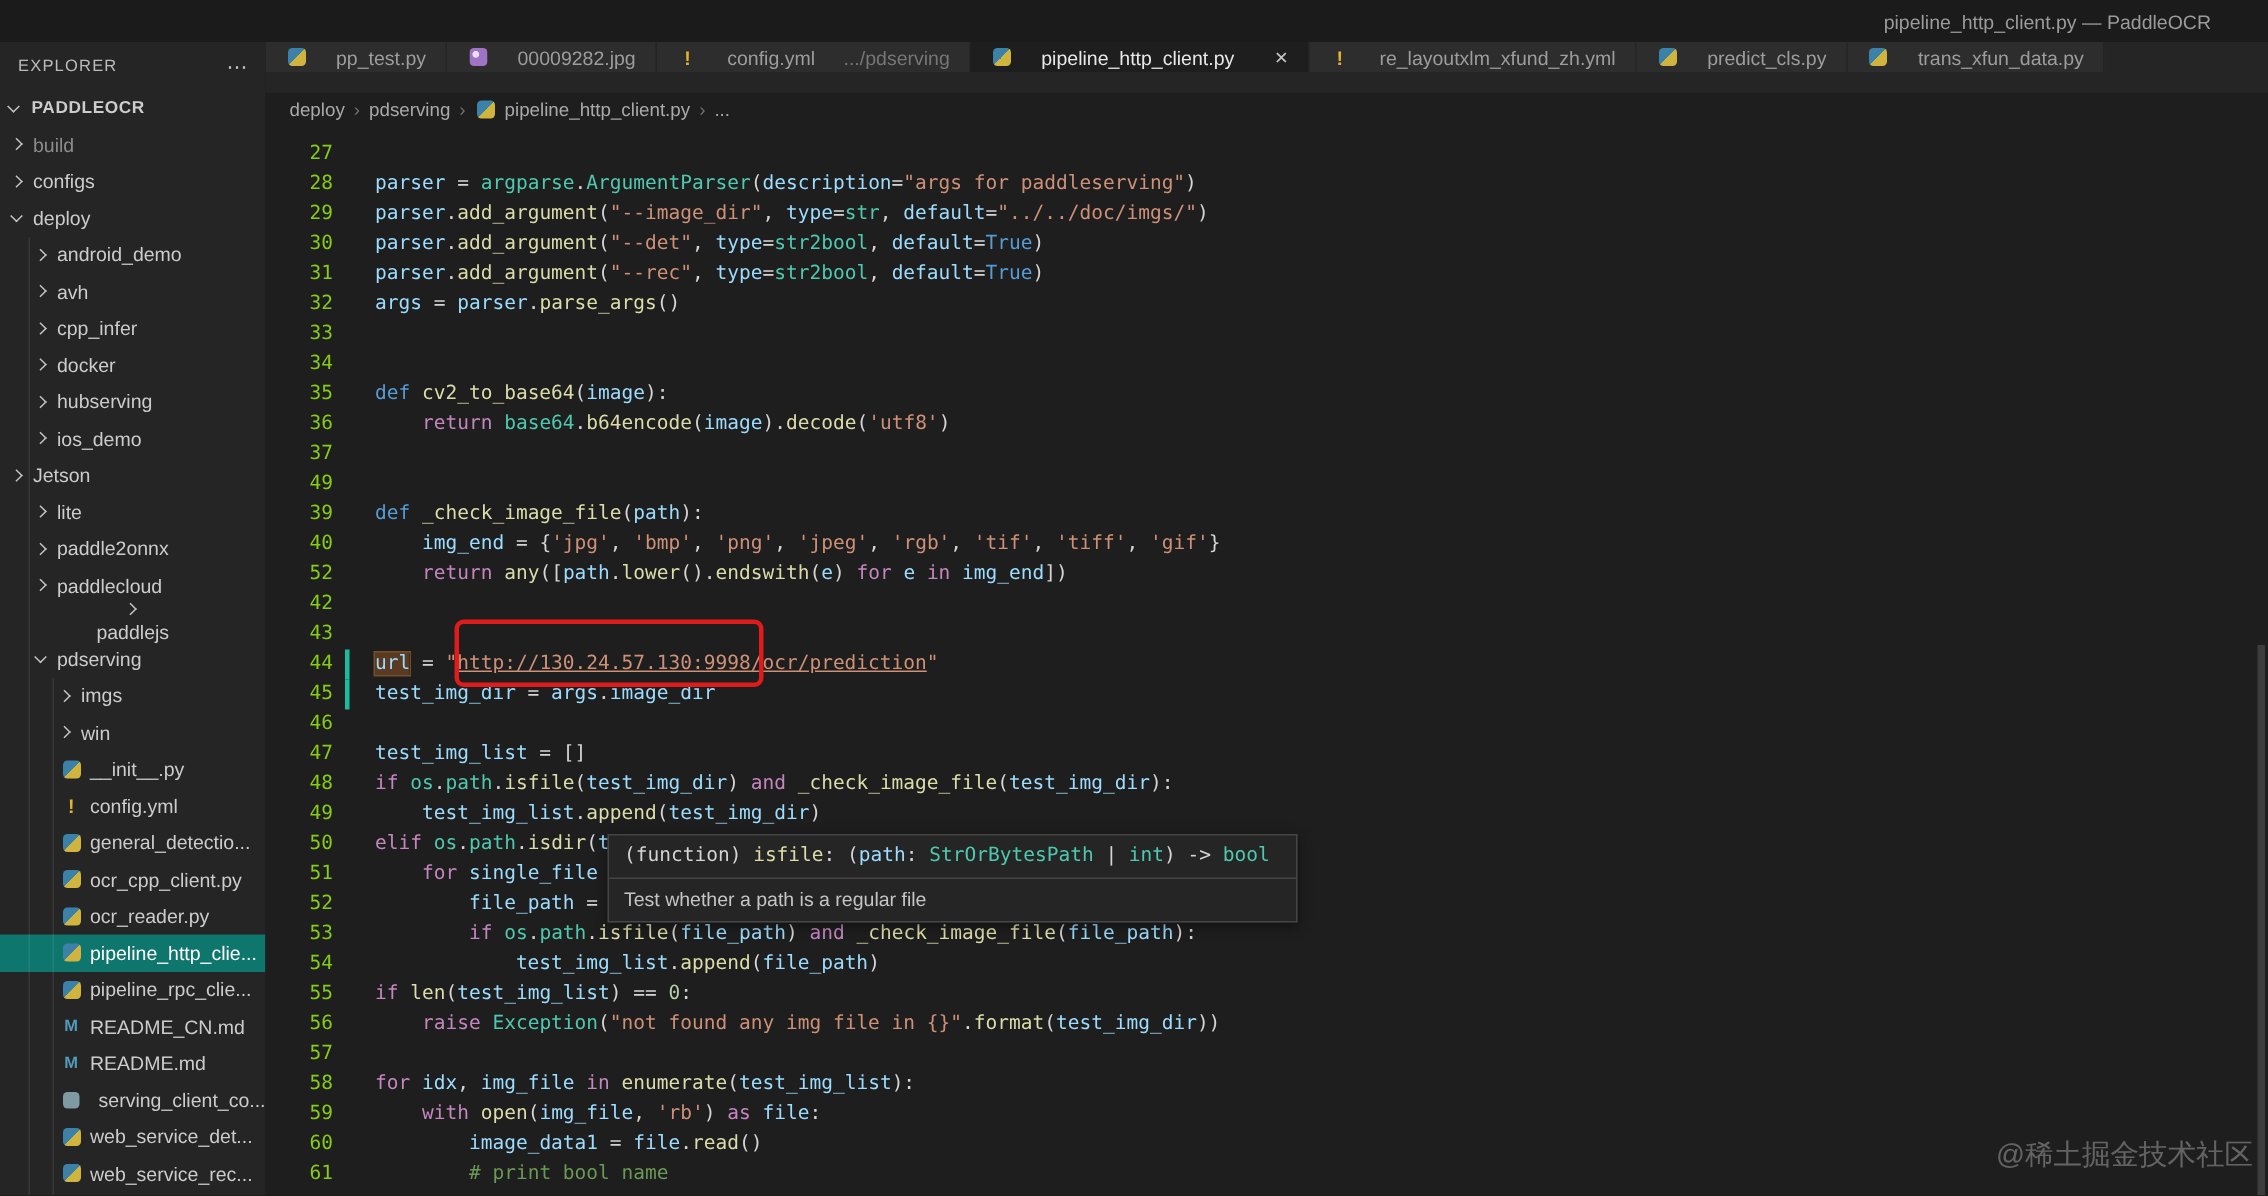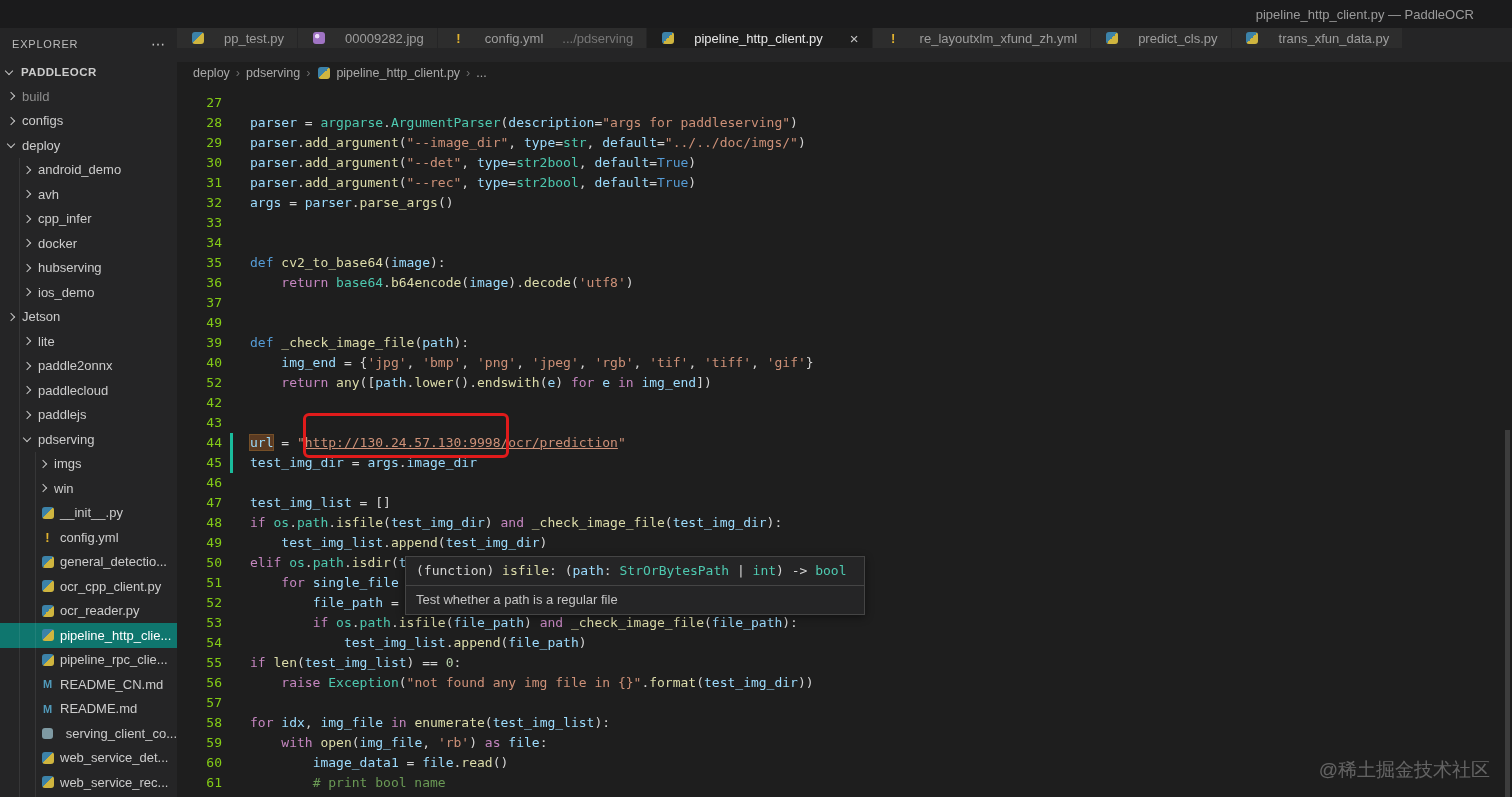--- a/index.html
+++ b/index.html
@@ -85,21 +85,21 @@
 
   
   .hover { position:absolute; left:405px; top:556px; width:460px; background:#252526;
            border:1px solid #454545; z-index:20; box-shadow:0 2px 8px rgba(0,0,0,.45); }
   .hover-sig { font-family:"DejaVu Sans Mono", monospace; font-size:13px; line-height:18px; padding:5px 10px; }
   .hover-doc { font-size:13px; color:#c5c5c5; padding:5px 10px; border-top:1px solid #454545; line-height:18px; }
 
   
   .annotation { position:absolute; left:303px; top:413px; width:206px; height:45px;
                 border:3px solid var(--c-annotation,#e01b1b); border-radius:6px; z-index:15; }
-  .watermark { position:absolute; right:22px; bottom:14px; font-size:19px;
+  .watermark { position:absolute; right:10px; bottom:14px; font-size:19px;
                color:rgba(235,235,235,.34); z-index:25; }
 </style>
 </head>
 <body>
 
 <div class="titlebar">
   <span>pipeline_http_client.py — PaddleOCR</span>
 </div>
 
 <div class="sidebar">
@@ -157,21 +157,21 @@
         <span class="lbl">lite</span>
       </div>
       <div class="trow" style="padding-left: 24px;">
         <span class="chev closed"></span>
         <span class="lbl">paddle2onnx</span>
       </div>
       <div class="trow" style="padding-left: 24px;">
         <span class="chev closed"></span>
         <span class="lbl">paddlecloud</span>
       </div>
-      <div class="trow" style="padding-left: 24px;">
+      <div class="trow" style=" flex-direction: column;">
         <span class="chev closed"></span>
         <span class="lbl">paddlejs</span>
       </div>
       <div class="trow" style="padding-left: 24px;">
         <span class="chev open"></span>
         <span class="lbl">pdserving</span>
       </div>
       <div class="trow" style="padding-left: 40px;">
         <span class="chev closed"></span>
         <span class="lbl">imgs</span>

